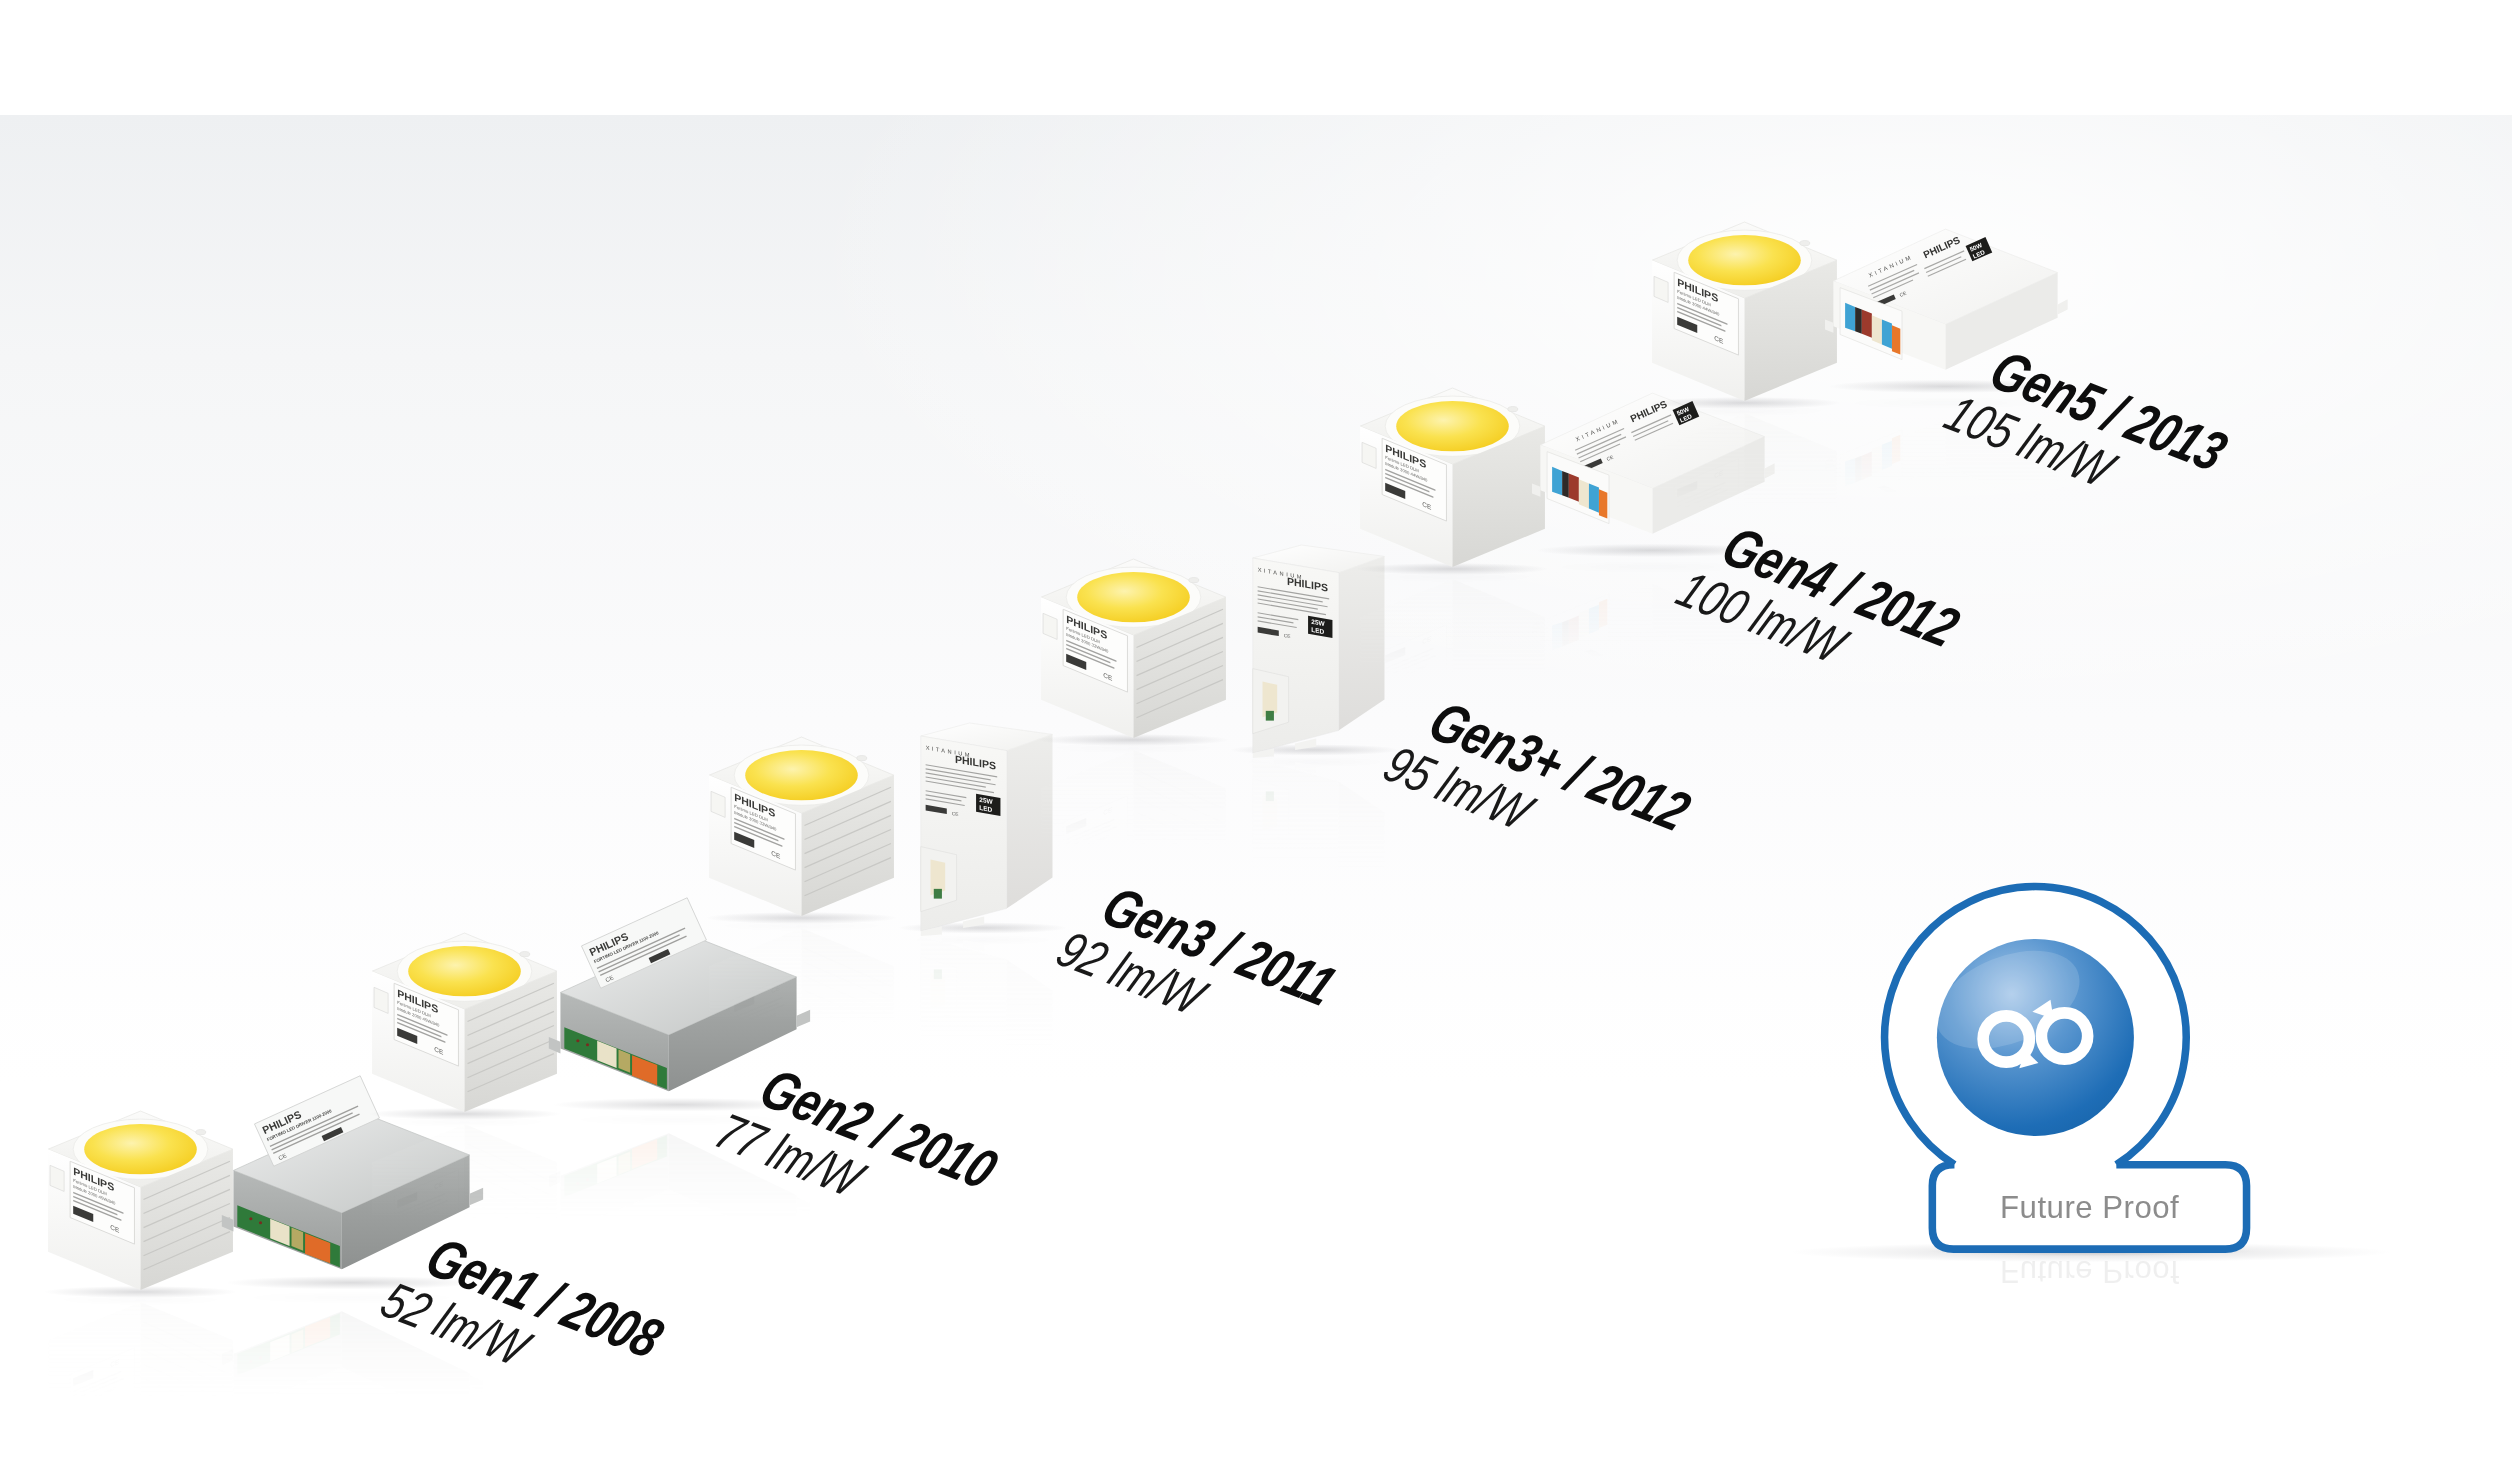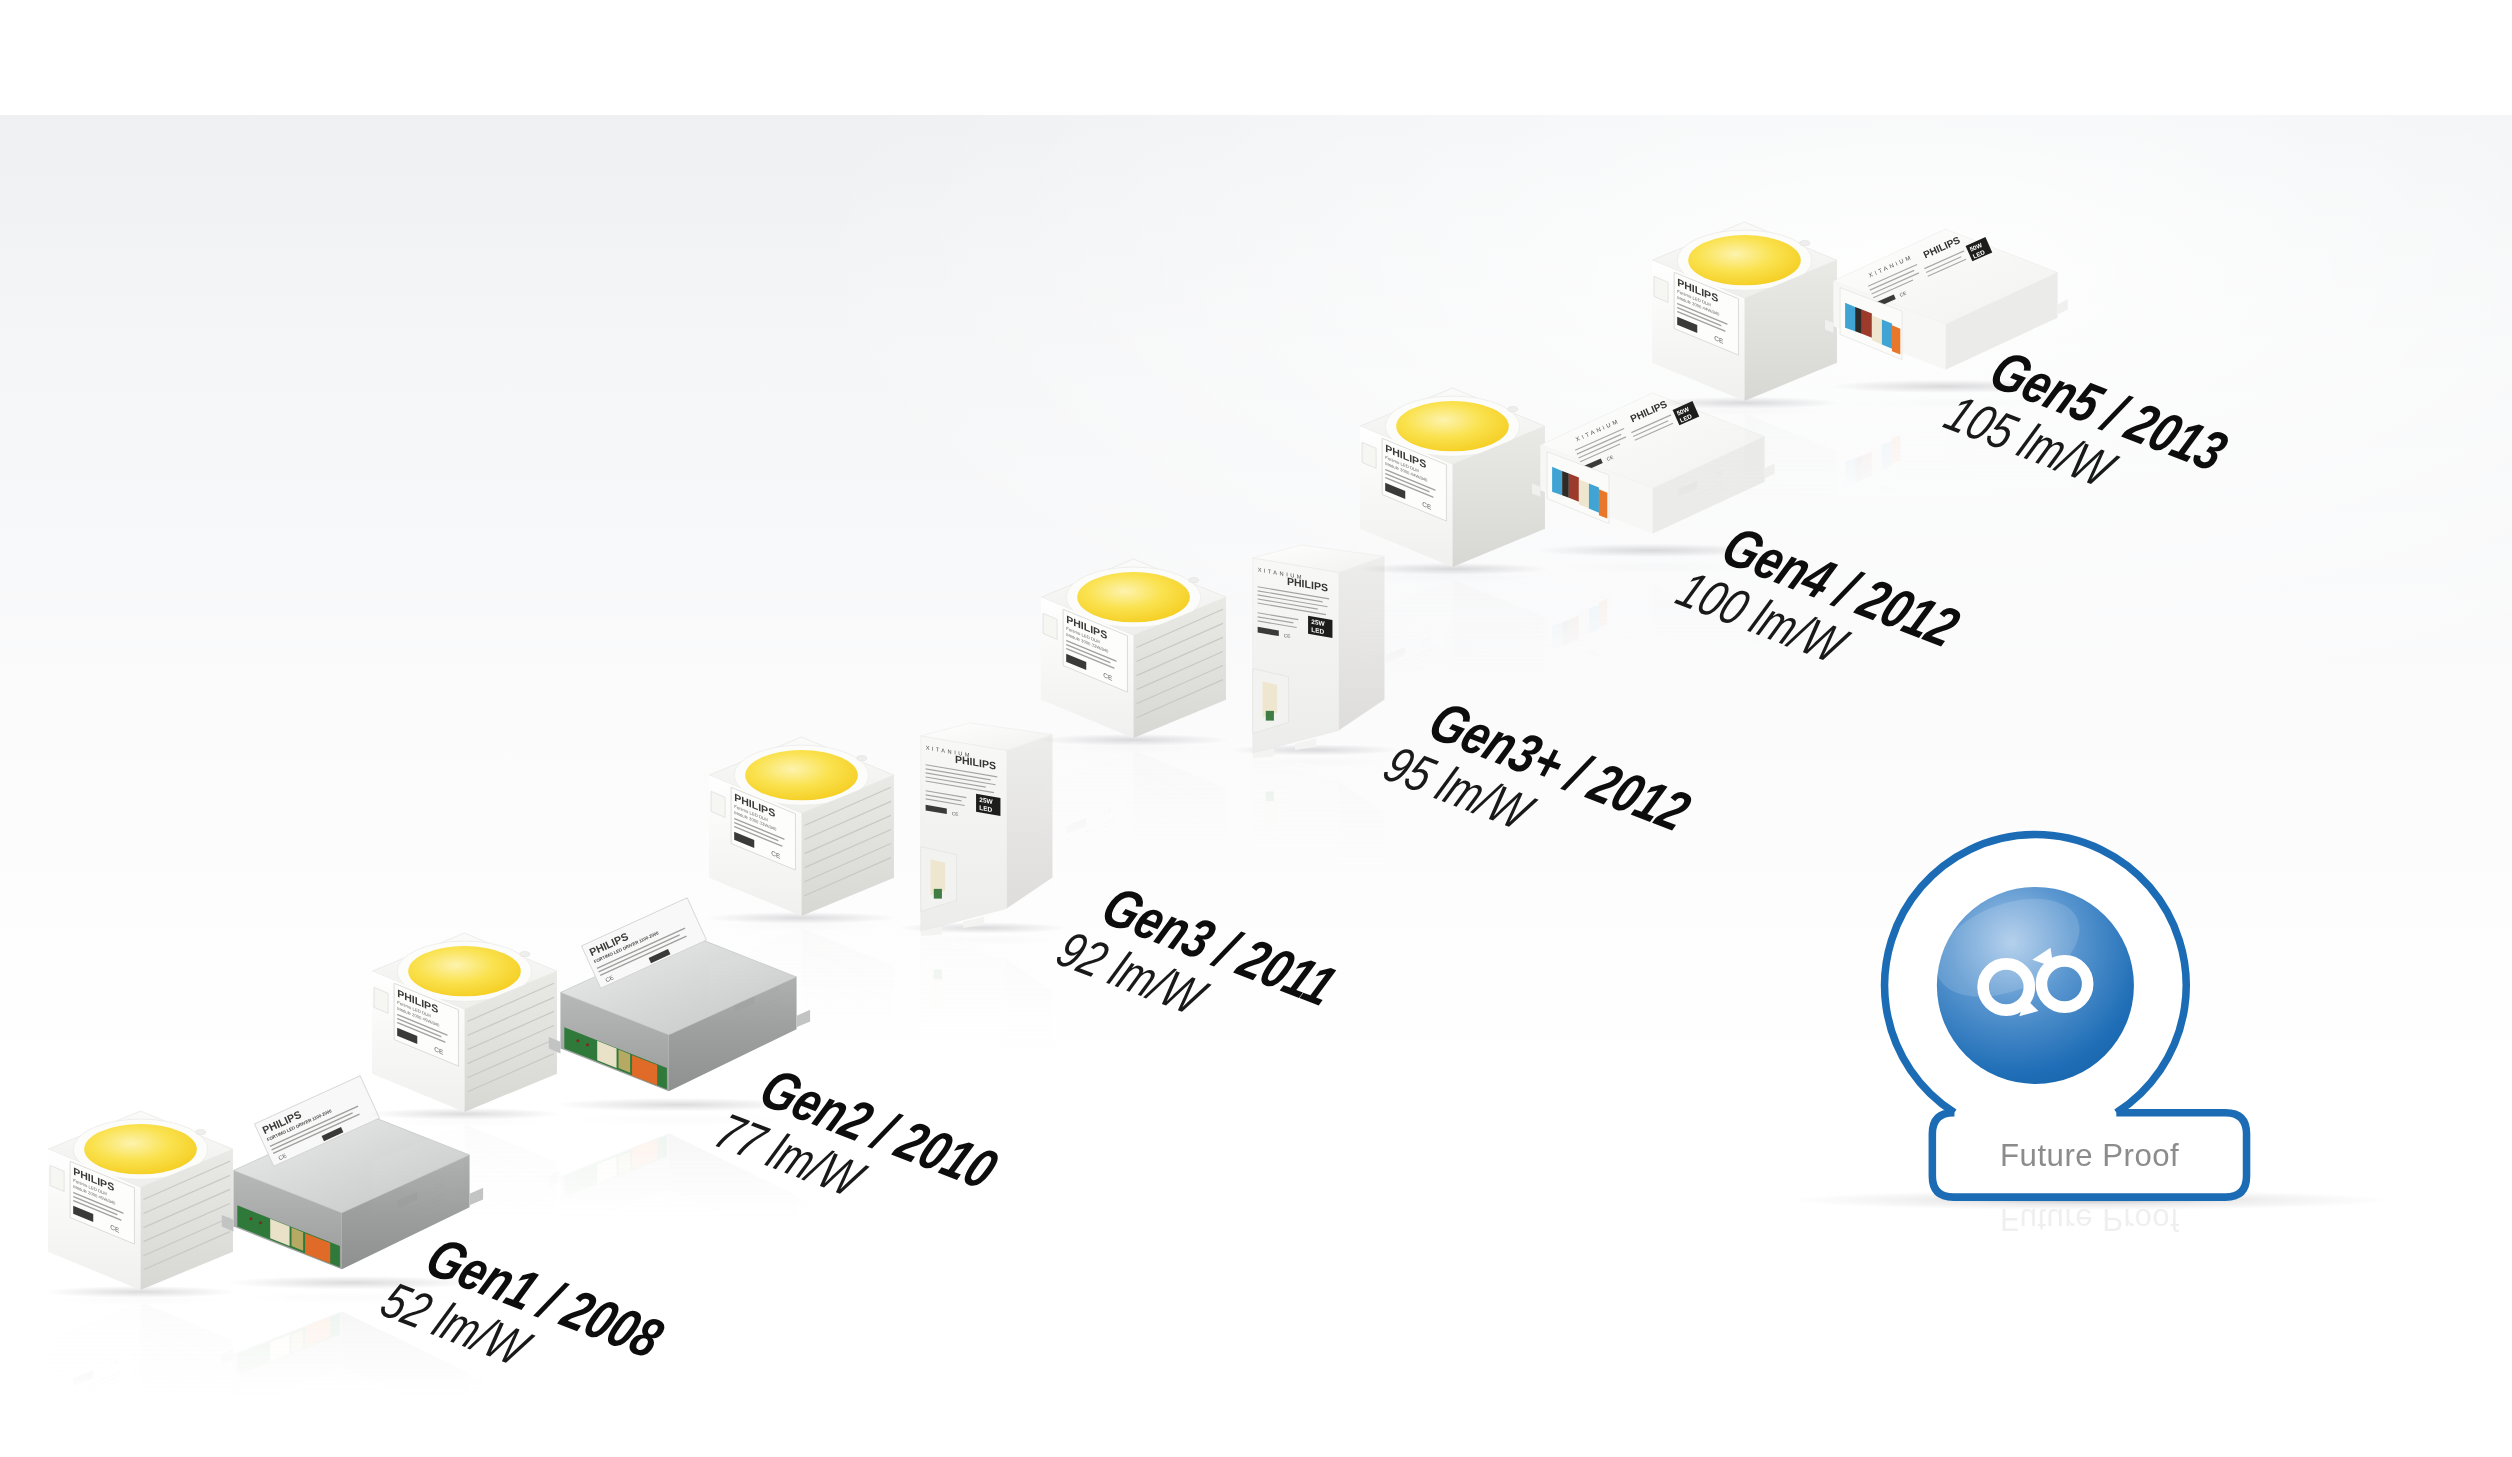--- a/index.html
+++ b/index.html
@@ -25,21 +25,21 @@
   .lb0{left:445px;top:1228px;}  .lb1{left:779px;top:1059px;}
   .lb2{left:1121px;top:877px;} .lb3{left:1448px;top:692px;}
   .lb4{left:1741px;top:517px;} .lb5{left:2009px;top:341px;}
   
   .g0m{left:40px;  top:1105px;width:201px;} .g0d{left:216px; top:1093px;width:271px;}
   .g1m{left:364px; top:927px;width:201px;} .g1d{left:543px;top:915px;width:271px;}
   .g2m{left:701px;top:731px;width:201px;} .g2d{left:885px;top:723px;width:187px;}
   .g3m{left:1033px;top:553px;width:201px;} .g3d{left:1217px;top:545px;width:187px;}
   .g4m{left:1352px;top:382px; width:201px;} .g4d{left:1527px;top:373px; width:251px;}
   .g5m{left:1644px;top:216px; width:201px;} .g5d{left:1820px;top:209px; width:251px;}
-  .badge{position:absolute;left:1779px;top:812px;width:553px;height:538px;}
+  .badge{position:absolute;left:1779px;top:864px;width:553px;height:538px;}
   .badge svg{width:100%;height:100%;overflow:visible;}
 </style>
 </head>
 <body>
 
 <div id="canvas">
   <div class="backdrop"></div>
 
   <svg width="0" height="0" style="position:absolute" aria-hidden="true">
     <defs>

